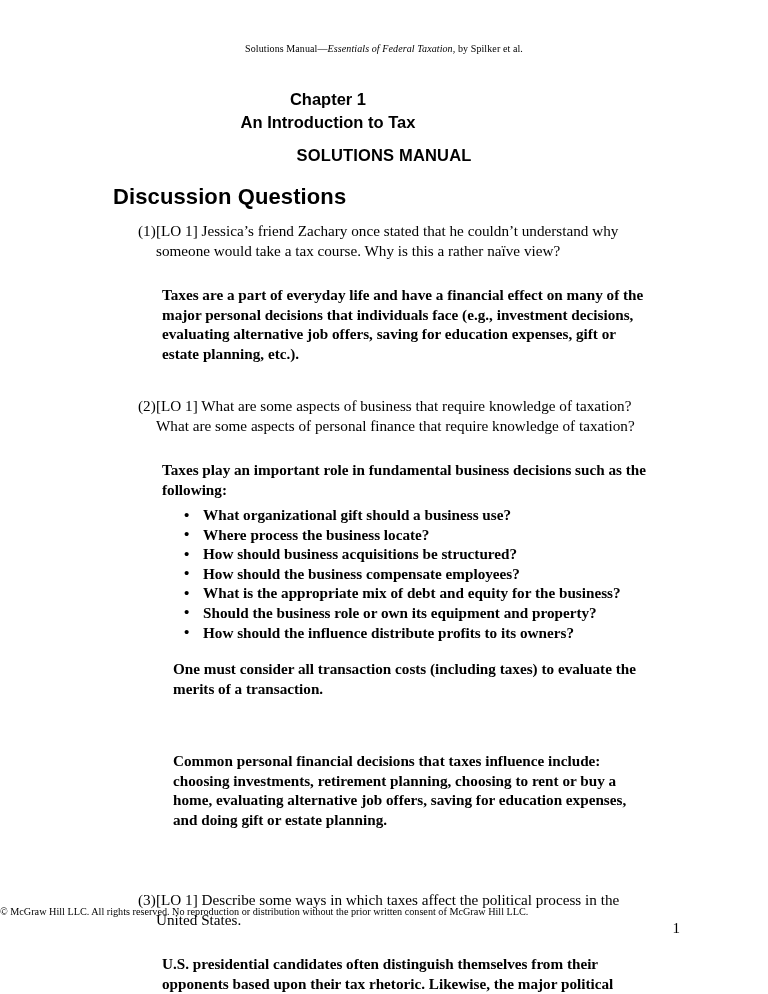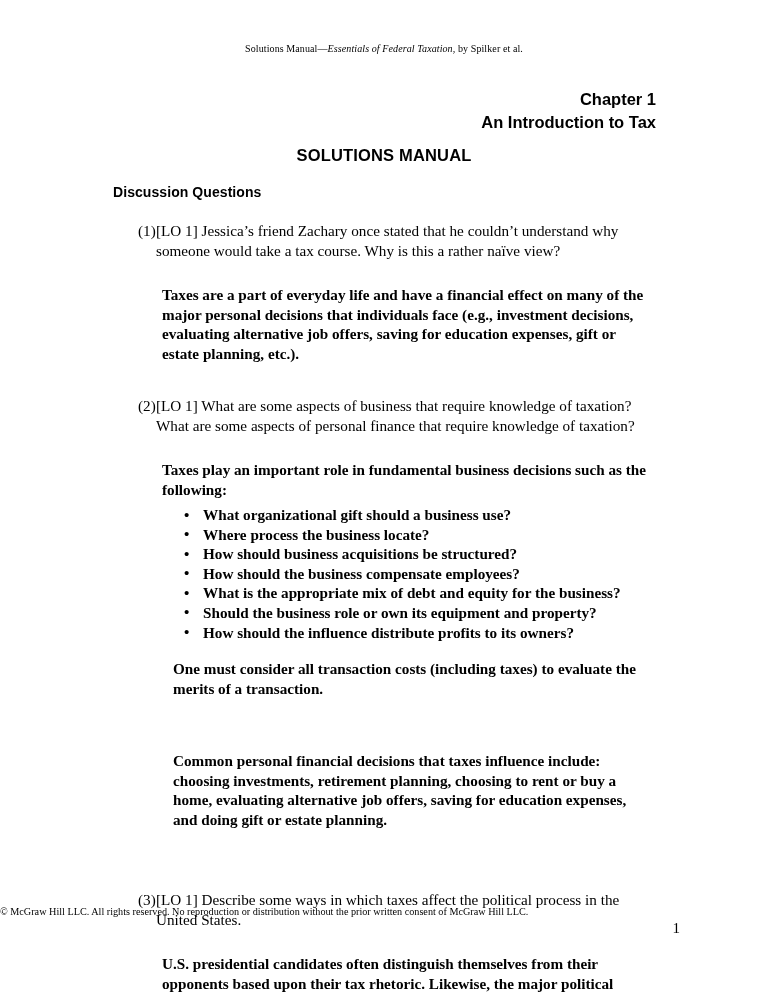--- a/index.html
+++ b/index.html
@@ -37,21 +37,21 @@
   .running-head .ital { font-style: italic; }
 
   
   .chapter-block {
     position: absolute;
     top: 88px;
     left: 0;
     width: 768px;
     padding-right: 112px;
     box-sizing: border-box;
-    text-align: right;
+    text-align: center;
     font-family: "Liberation Sans", "DejaVu Sans", sans-serif;
     font-weight: bold;
     font-size: 16.5px;
     line-height: 1.38;
   }
 
   
   .doc-title {
     position: absolute;
     top: 146px;
@@ -64,21 +64,21 @@
     letter-spacing: 0.01em;
   }
 
   
   .section-heading {
     position: absolute;
     top: 184px;
     left: 113px;
     font-family: "Liberation Sans", "DejaVu Sans", sans-serif;
     font-weight: bold;
-    font-size: 14px;
+    font-size: 22px;
     letter-spacing: 0.005em;
   }
 
   
   .body-flow {
     position: absolute;
     top: 221px;
     left: 138px;
     width: 524px;
   }

